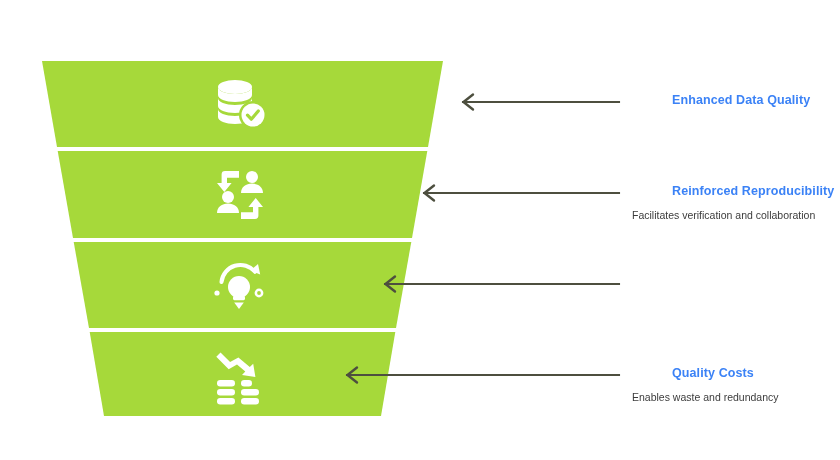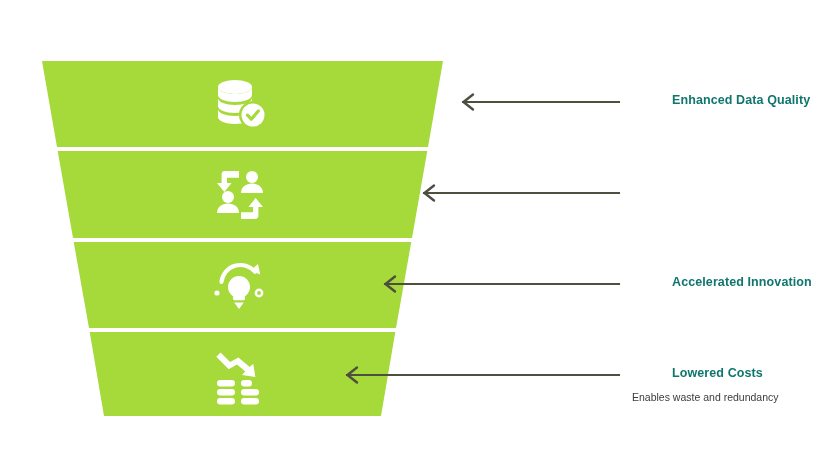--- a/index.html
+++ b/index.html
@@ -61,21 +61,21 @@
   }
 
   
   .callout {
     position: absolute;
     width: 200px;
   }
   .callout-title {
     font-size: 12.5px;
     font-weight: bold;
-    color: #0f766e;
+    color: #3b82f6;
     letter-spacing: 0.1px;
     line-height: 1.2;
     margin: 0 0 9px 0;
     white-space: nowrap;
     padding-left: 40px;
   }
   .callout-desc {
     font-size: 10.5px;
     font-weight: normal;
     color: #3C3C3C;
@@ -197,23 +197,26 @@
         <line x1="347" y1="375" x2="619" y2="375"></line>
         <polyline points="357,367.5 347.5,375 357,382.5" stroke-width="2.4" stroke-linecap="round" stroke-linejoin="round"></polyline>
       </g>
     </g>
   </svg>
 
   <div class="callout" style="left:632px; top:93px;">
     <p class="callout-title">Enhanced Data Quality</p>
   </div>
 
+  <div class="callout" style="left:632px; top:184px;">
+    <p class="callout-title">Reinforced Reproducibility</p>
+    <p class="callout-desc">Facilitates verification and collaboration</p>
+  </div>
 
   <div class="callout" style="left:632px; top:275px;">
-    <p class="callout-title">Accelerated Innovation</p>
   </div>
 
   <div class="callout" style="left:632px; top:366px;">
-    <p class="callout-title">Lowered Costs</p>
+    <p class="callout-title">Quality Costs</p>
     <p class="callout-desc">Enables waste and redundancy</p>
   </div>
 
 </div>
 
 </body></html>

